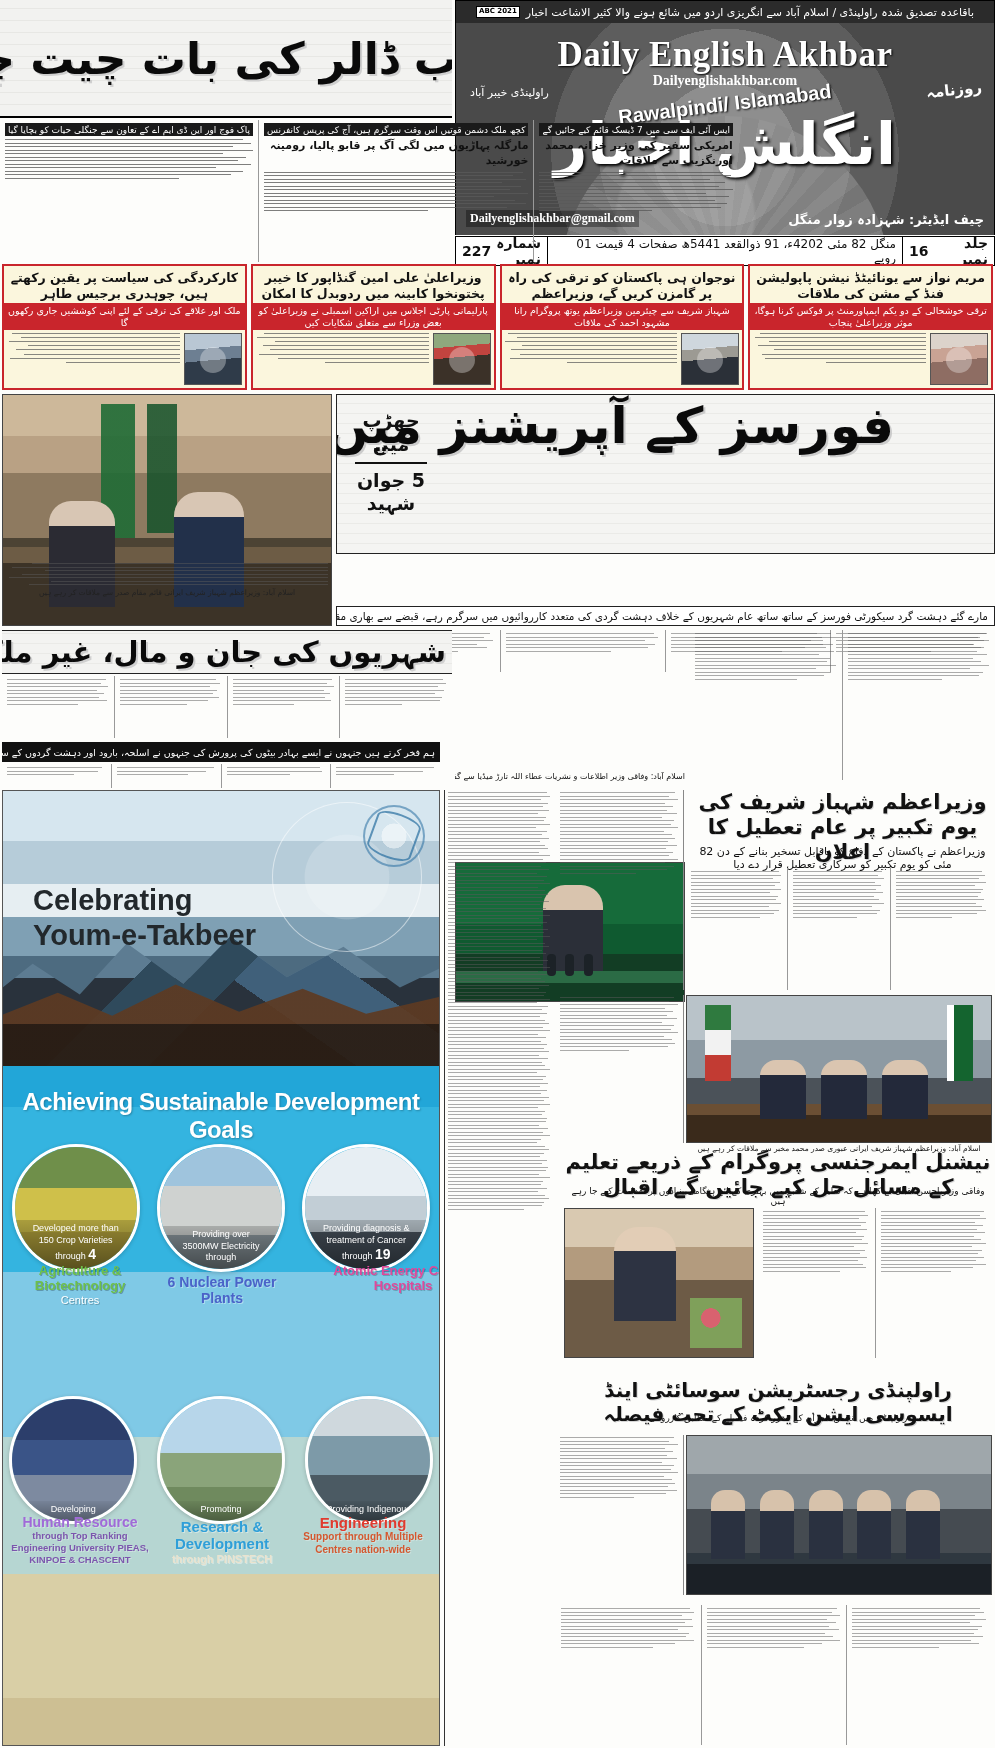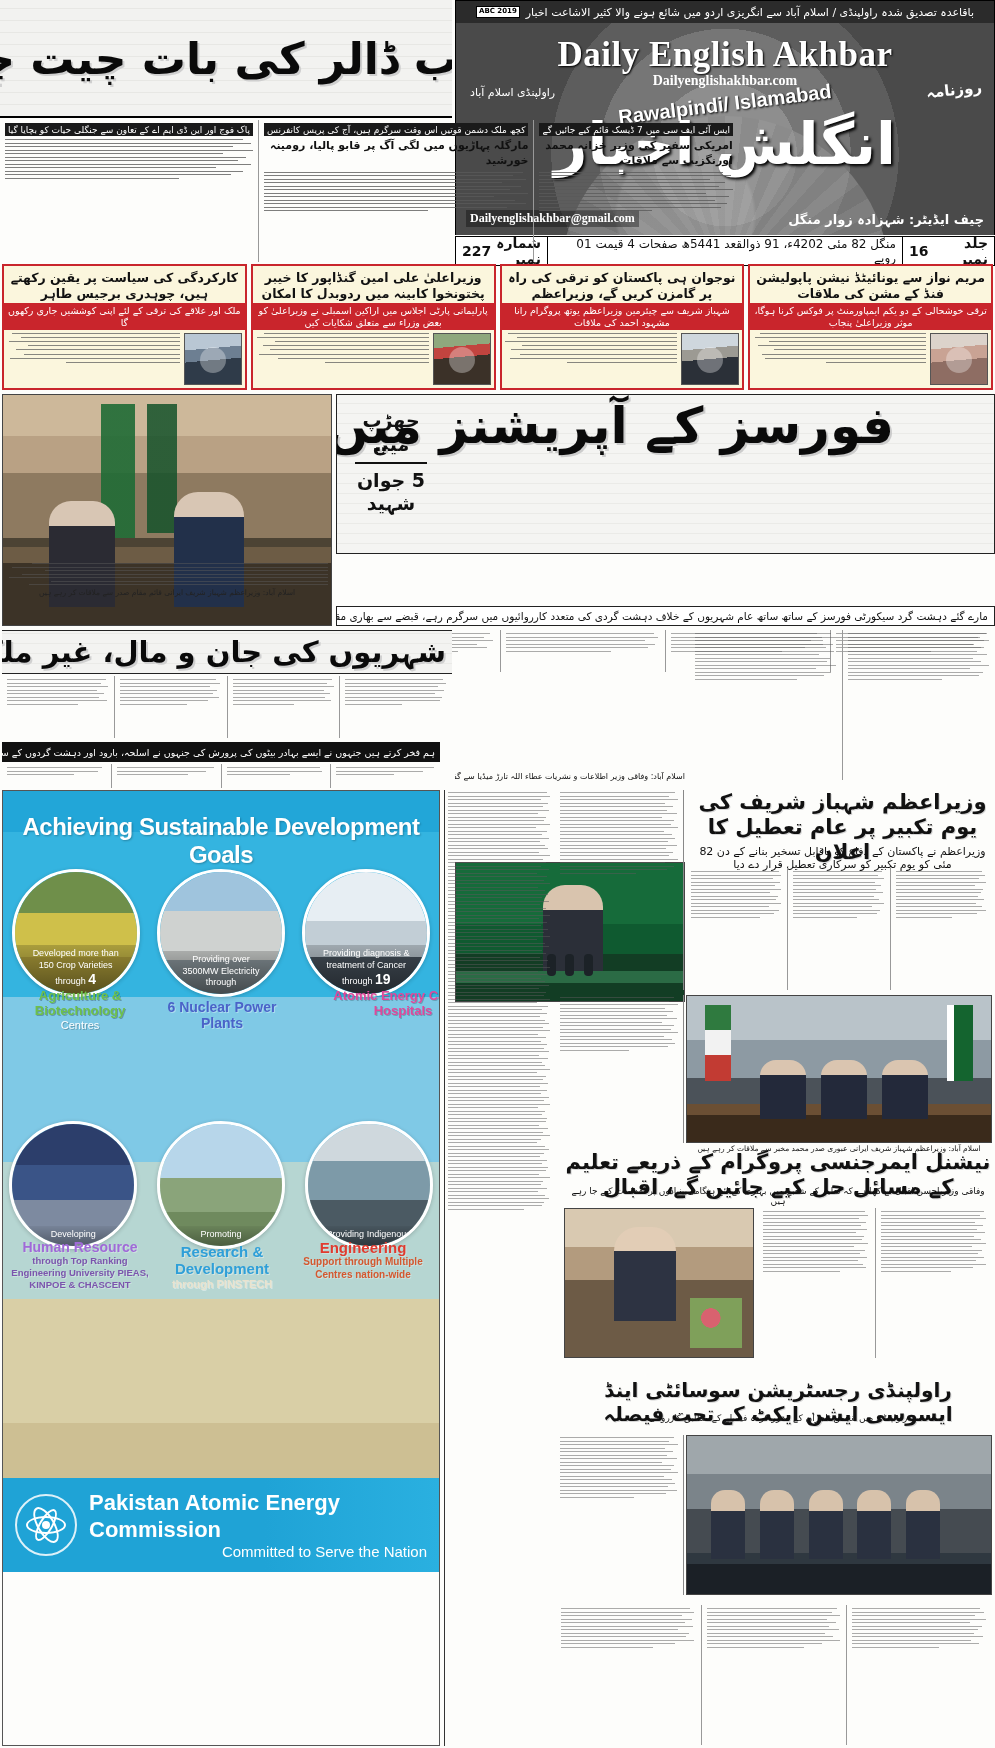--- a/index.html
+++ b/index.html
@@ -427,29 +427,29 @@
 
 <div class="page">
 
   <div class="abs" id="top-banner">
     <div class="hl urdu">سعودی عرب کیساتھ 5 ارب ڈالر کی بات چیت چل رہی ہے، وزیر اطلاعات</div>
   </div>
 
   <div class="abs" id="masthead">
     <div id="mh-strip">
       <span class="urdu">باقاعدہ تصدیق شدہ راولپنڈی / اسلام آباد سے انگریزی اردو میں شائع ہونے والا کثیر الاشاعت اخبار</span>
-      <span id="abc-badge">ABC 2019</span>
+      <span id="abc-badge">ABC 2021</span>
     </div>
     <div id="mh-body">
       <div id="mh-title">Daily English Akhbar</div>
       <div id="mh-web">Dailyenglishakhbar.com</div>
       <div id="mh-region">Rawalpindi/ Islamabad</div>
       <div id="mh-roznama" class="urdu">روزنامہ</div>
       <div id="mh-cities" class="urdu">راولپنڈی
-اسلام آباد</div>
+خیبر آباد</div>
       <div id="mh-urdu-big" class="urdu">انگلش اخبار</div>
       <div id="mh-chief" class="urdu">چیف ایڈیٹر: شہزادہ زوار منگل</div>
       <div id="mh-mail">Dailyenglishakhbar@gmail.com</div>
     </div>
   </div>
 
   <div class="abs" id="infobar">
     <div id="vol">
       <span class="urdu">جلد نمبر</span>&nbsp;
       <span>16</span>
@@ -807,20 +807,30 @@
           <i style="width:86%"></i>
           <i style="width:95%"></i>
         <i style="width:92%"></i>
           <i style="width:66%"></i>
       </span>
     </div>
   </div>
 
   <div class="abs" id="ad">
 
+    <div id="ad-top">
+      <div class="peaks"></div>
+      <div class="peaks2"></div>
+      <div class="swirl"></div>
+      <div class="crest"></div>
+      <div id="ad-title">
+        <div>Celebrating</div>
+        <div>Youm-e-Takbeer</div>
+      </div>
+    </div>
 
     <div id="ad-mid">
       <div id="ad-sdg-title">Achieving Sustainable Development Goals</div>
 
       <div class="circles row1">
         <div class="circ c1">
           <div class="img"></div>
           <div class="cap">
             <div>Developed more than</div>
             <div>150 Crop Varieties</div>

